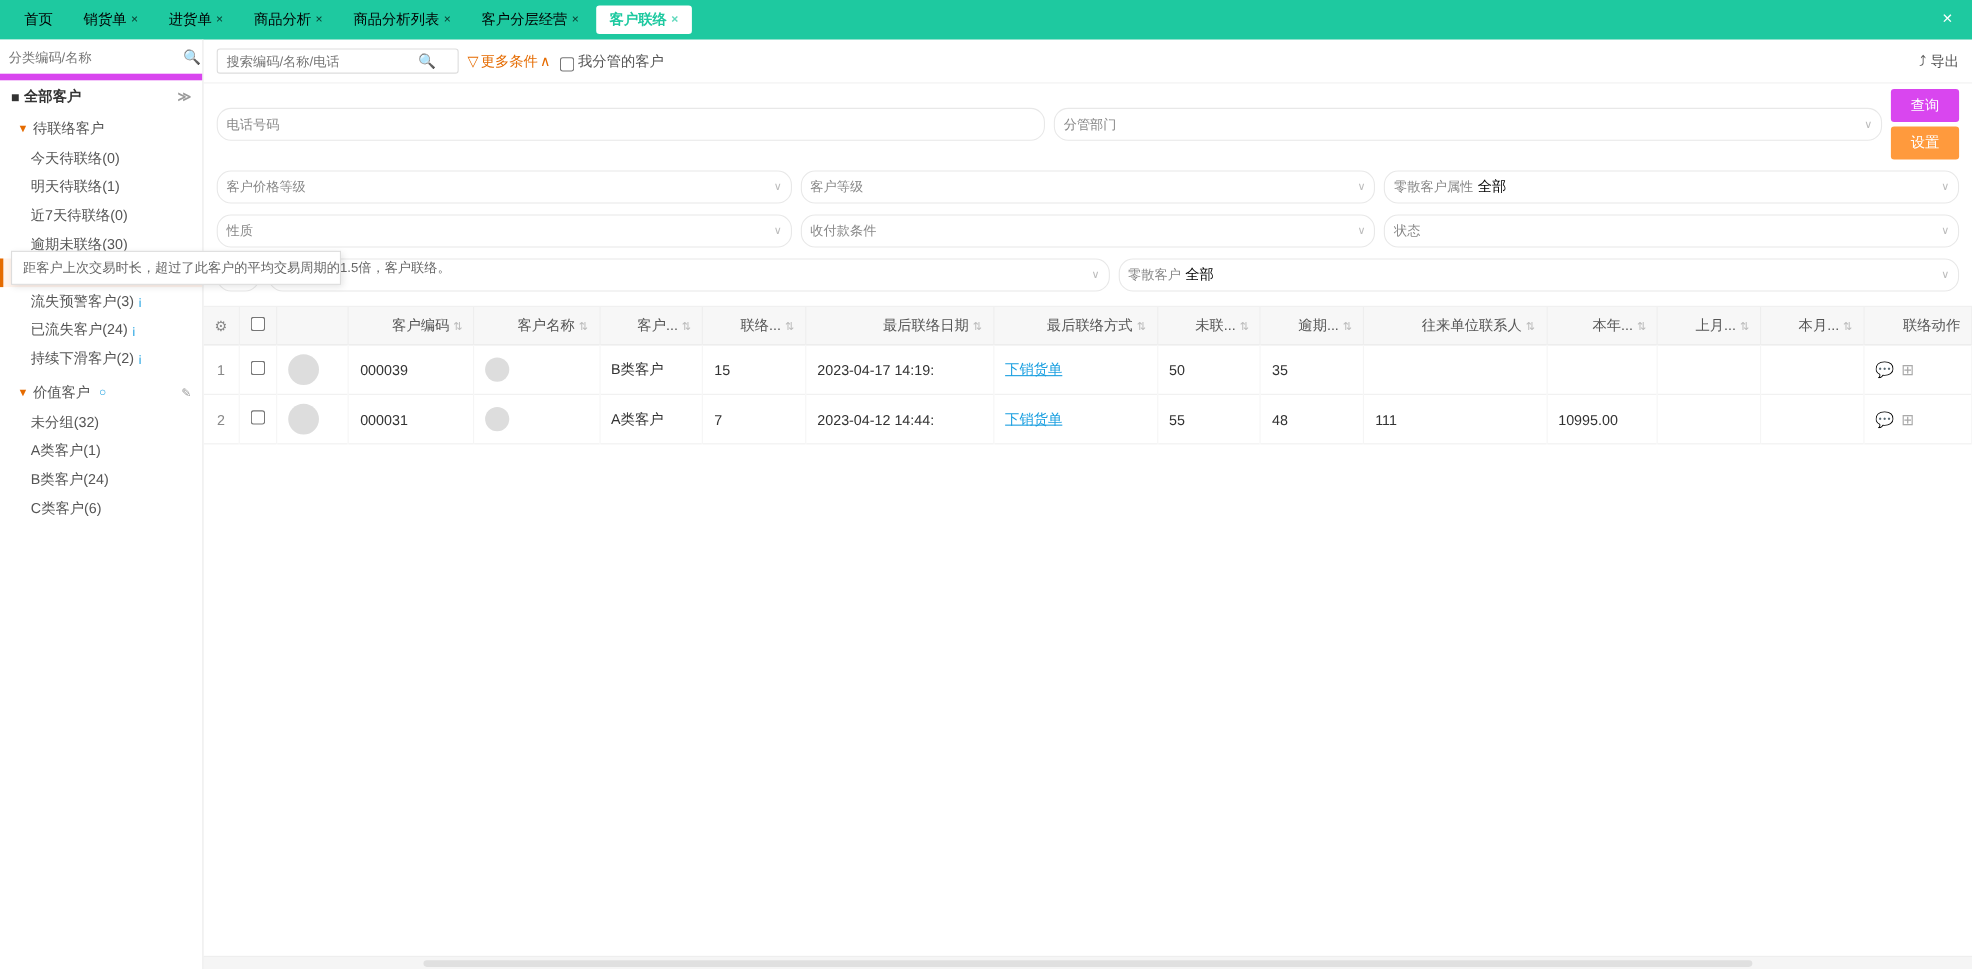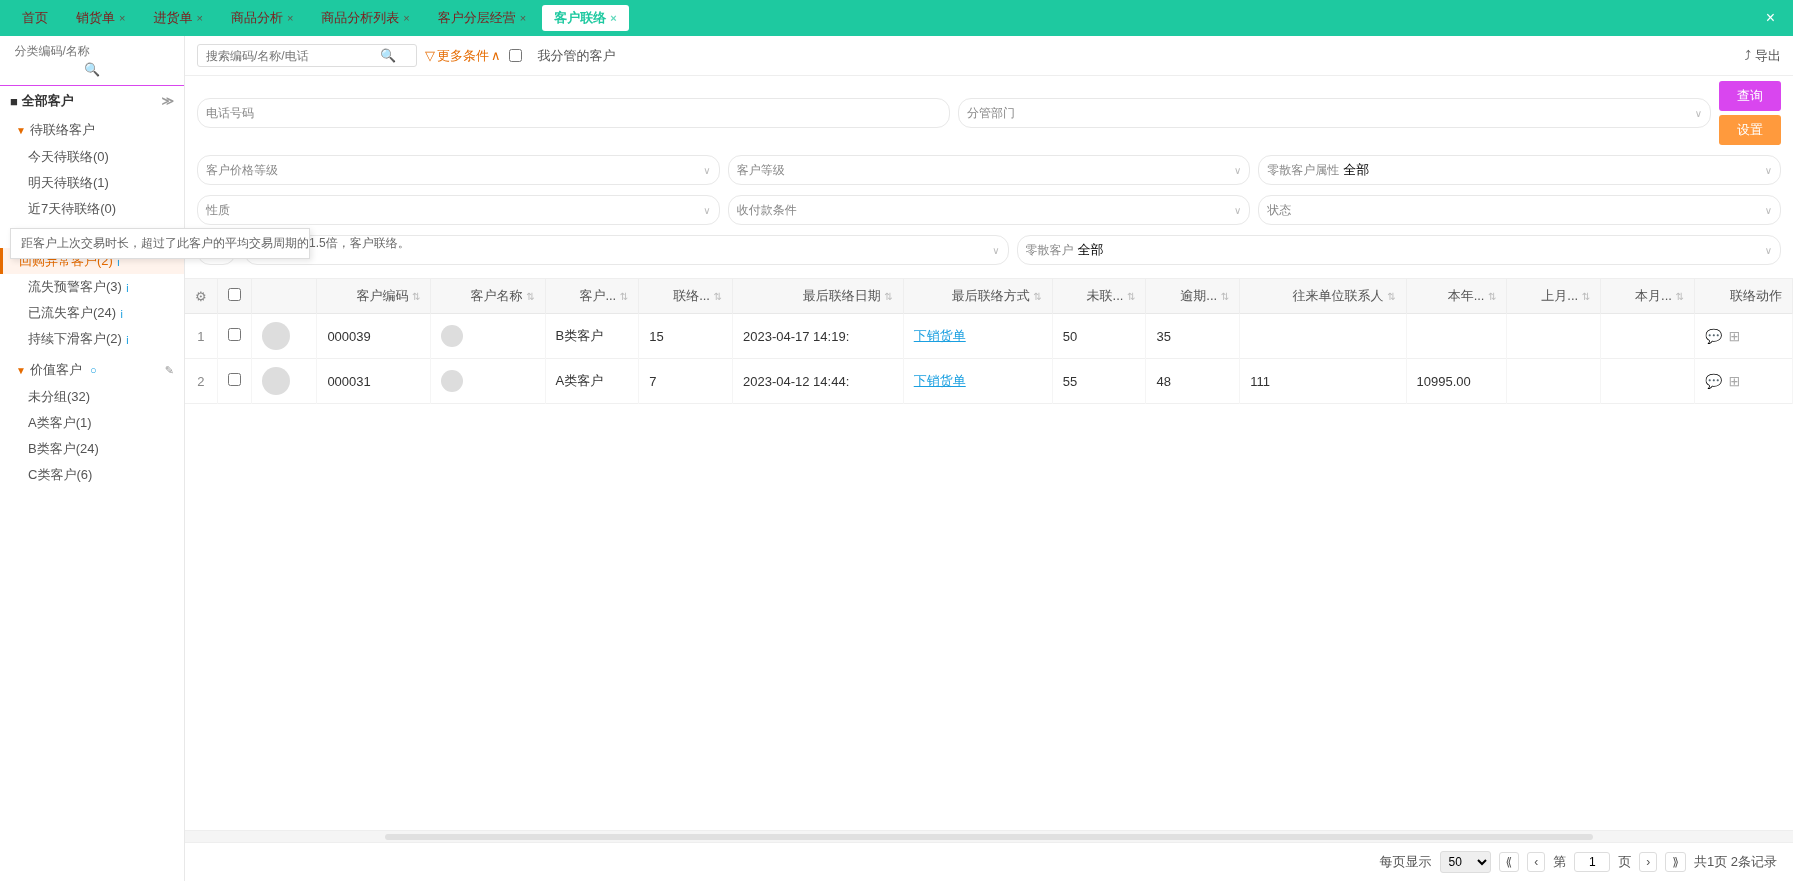--- a/index.html
+++ b/index.html
@@ -8,21 +8,21 @@
     
     .top-nav {
       background: #1ec9a0;
       height: 36px;
       display: flex;
       align-items: center;
       padding: 0 10px;
       gap: 4px;
     }
     .top-nav .nav-item {
-      color: #7f1d1d;
+      color: #000000;
       padding: 4px 12px;
       cursor: pointer;
       border-radius: 3px;
       white-space: nowrap;
       font-size: 13px;
       display: flex;
       align-items: center;
       gap: 4px;
     }
     .top-nav .nav-item.active {
@@ -56,23 +56,22 @@
       background: #fff;
       border-right: 1px solid #e8e8e8;
       display: flex;
       flex-direction: column;
       overflow-y: auto;
     }
     .sidebar-search {
       display: flex;
       align-items: center;
       padding: 8px;
-      border-bottom: 1px solid #d946ef;
-      gap: 4px;
-      flex-direction: column;
+      border-bottom: 6px solid #d946ef;
+      gap: 4px;
     }
     .sidebar-search input {
       flex: 1;
       border: none;
       outline: none;
       font-size: 12px;
       color: #999;
     }
     .sidebar-search .search-icon { color: #999; cursor: pointer; }
 
@@ -186,22 +185,22 @@
     .search-bar .more-conditions {
       color: #e56b00;
       cursor: pointer;
       font-size: 12px;
       display: flex;
       align-items: center;
       gap: 2px;
     }
     .search-bar .my-customers {
       display: flex;
-      align-items: center;
-      gap: 16px;
+      align-items: flex-end;
+      gap: 4px;
       color: #555;
       font-size: 12px;
       cursor: pointer;
     }
     .search-bar .my-customers input[type=checkbox] { cursor: pointer; }
     .search-bar .export-btn {
       margin-left: auto;
       display: flex;
       align-items: center;
       gap: 4px;
@@ -697,31 +696,15 @@
             </td>
           </tr>
         </tbody>
       </table>
     </div>
 
     <div class="scroll-bar-area">
       <div class="scroll-bar-track"></div>
     </div>
 
-    <div class="table-footer">
-      <span>每页显示</span>
-      <select class="page-size-select">
-        <option>50</option>
-        <option>100</option>
-        <option>200</option>
-      </select>
-      <button class="pagination-btn">⟪</button>
-      <button class="pagination-btn">‹</button>
-      <span>第</span>
-      <input type="text" class="pagination-input" value="1" style="">
-      <span>页</span>
-      <button class="pagination-btn">›</button>
-      <button class="pagination-btn">⟫</button>
-      <span>共1页 2条记录</span>
-    </div>
 
   </div>
 </div>
 
 </body></html>

